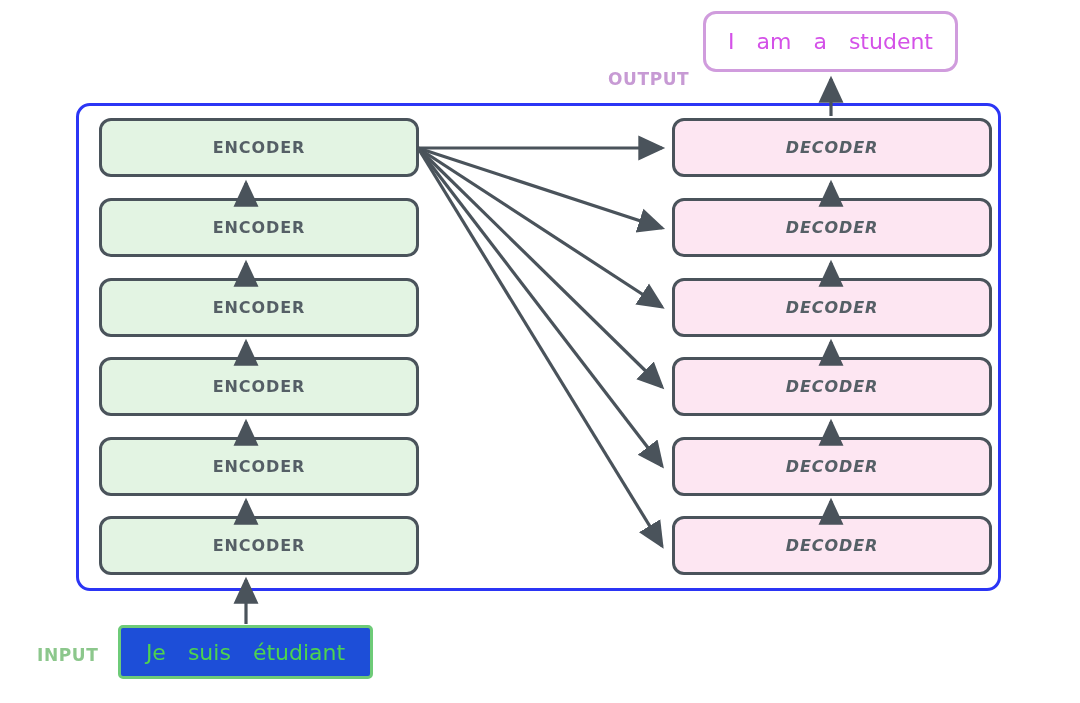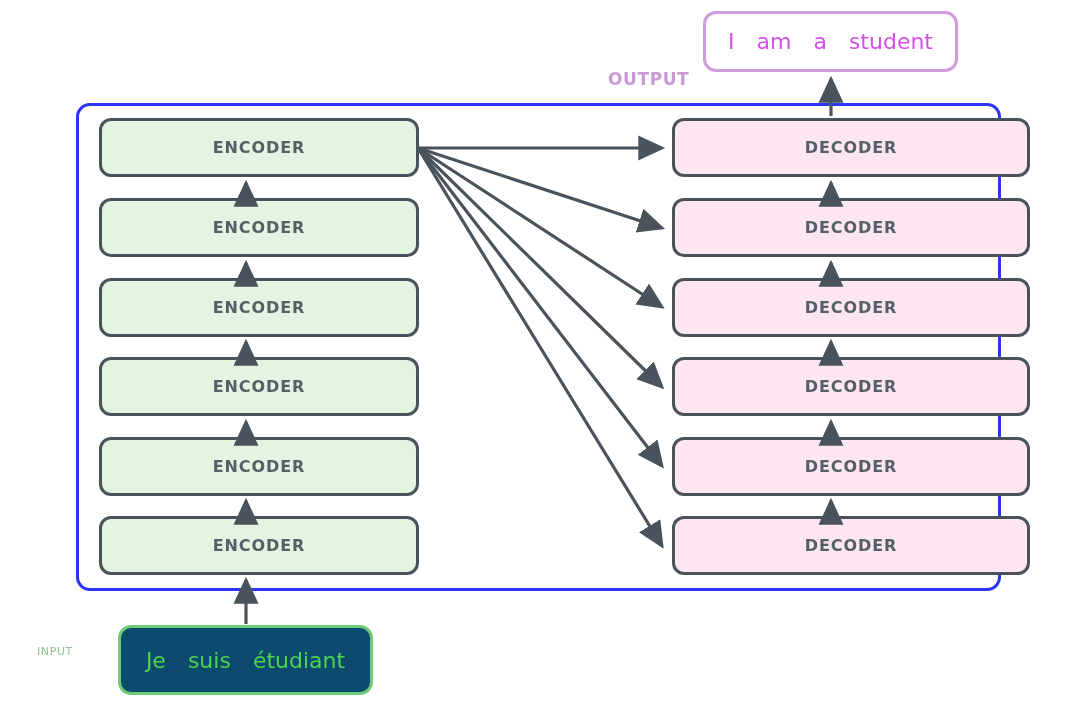--- a/index.html
+++ b/index.html
@@ -51,36 +51,36 @@
     font-size: 22px;
     color: #d451e8;
     white-space: nowrap;
   }
 
   
   #input-label {
     position: absolute;
     left: 37px;
     top: 645px;
-    font-size: 11px;
-    font-weight: 400;
+    font-size: 17px;
+    font-weight: 700;
     letter-spacing: 0.6px;
     color: #8cc78c;
     font-family: "DejaVu Sans", sans-serif;
   }
   #input-box {
     position: absolute;
     left: 118px;
     top: 625px;
     width: 255px;
-    height: 70px;
+    height: 54px;
     box-sizing: border-box;
     border: 3px solid #6ecb78;
-    border-radius: 13px;
-    background: #0c4a6e;
+    border-radius: 5px;
+    background: #1d4ed8;
     display: flex;
     align-items: center;
     justify-content: center;
   }
   #input-tokens {
     display: flex;
     align-items: center;
     gap: 22px;
     font-size: 22px;
     color: #4ed34e;
@@ -115,23 +115,24 @@
     color: #555f66;
   }
   .encoder-box {
     left: 99px;
     width: 320px;
     height: 59px;
     background: #e3f4e3;
   }
   .decoder-box {
     left: 672px;
-    width: 358px;
+    width: 320px;
     height: 59px;
     background: #fde6f2;
+    font-style: italic;
   }
 
   
   #arrows {
     position: absolute;
     left: 0;
     top: 0;
     width: 1080px;
     height: 703px;
     pointer-events: none;

